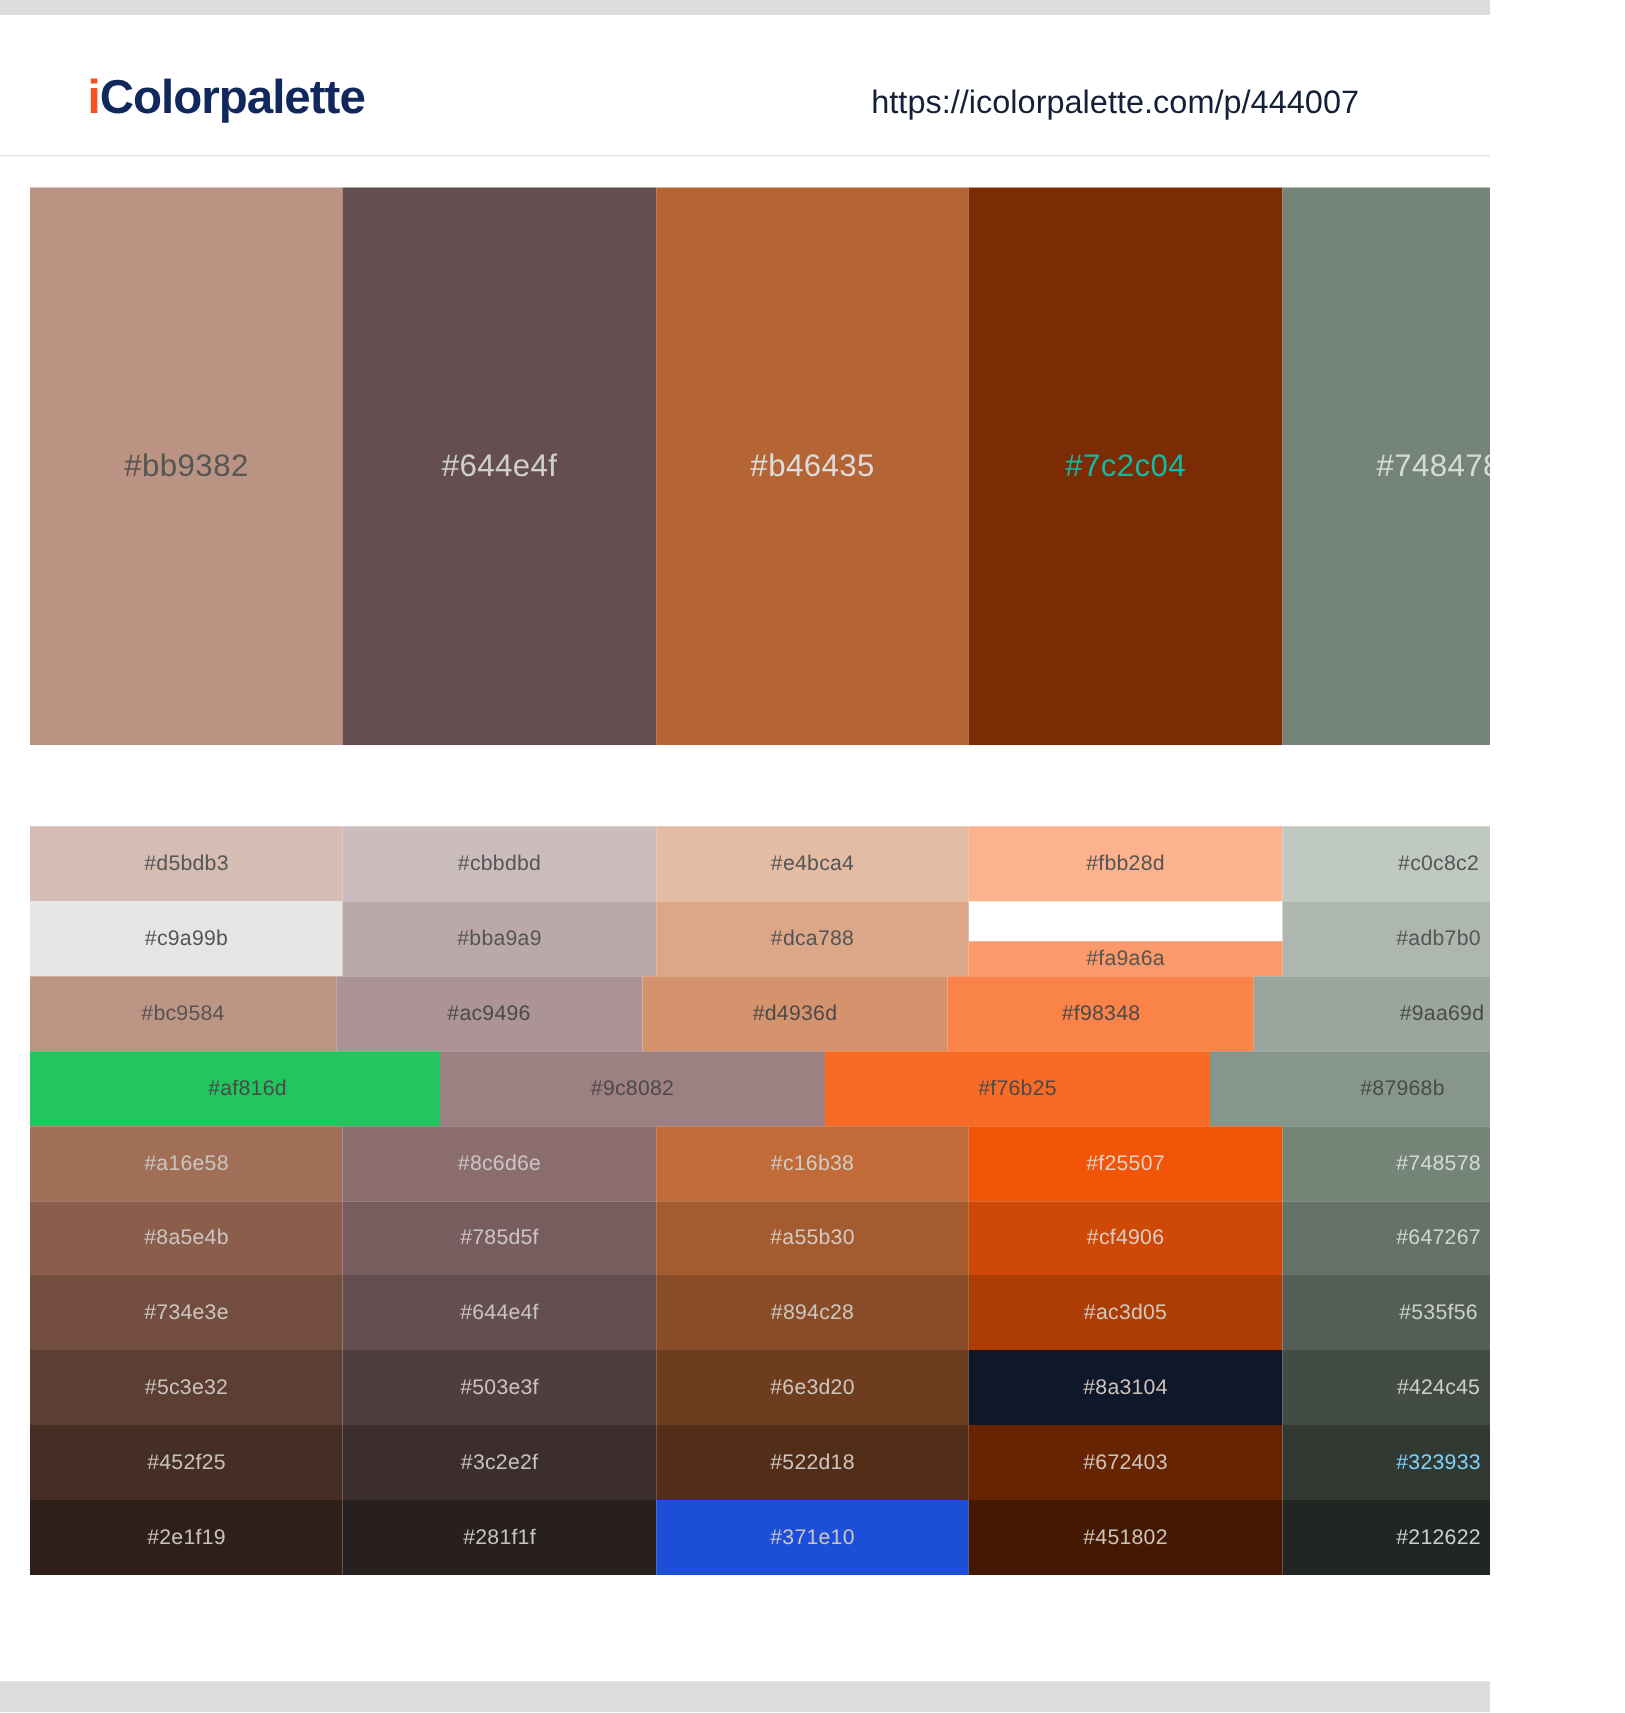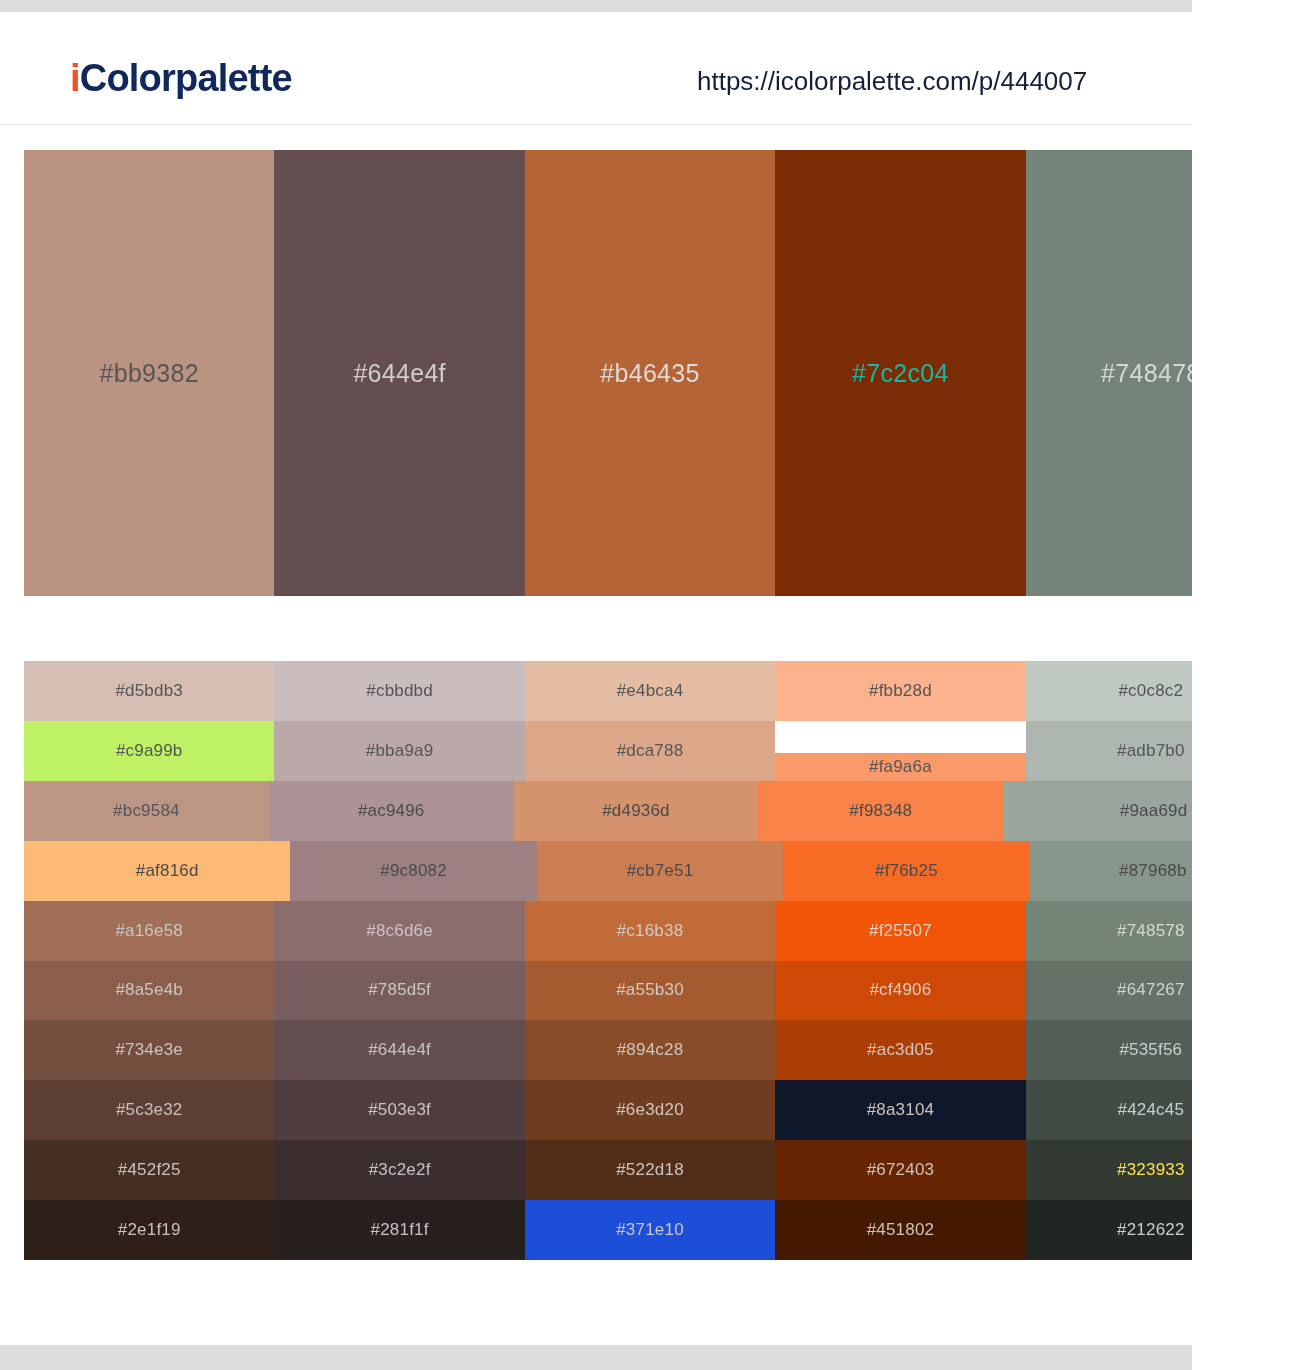--- a/index.html
+++ b/index.html
@@ -148,37 +148,36 @@
 
   <div class="shade-grid" id="shade-grid">
       <div class="shade-row">
         <div class="shade-cell" style="background: rgb(213, 189, 179); color: rgb(85, 85, 85);">#d5bdb3</div>
         <div class="shade-cell" style="background: rgb(203, 189, 189); color: rgb(85, 85, 85);">#cbbdbd</div>
         <div class="shade-cell" style="background: rgb(228, 188, 164); color: rgb(85, 85, 85);">#e4bca4</div>
         <div class="shade-cell" style="background: rgb(251, 178, 141); color: rgb(85, 85, 85);">#fbb28d</div>
         <div class="shade-cell" style="background: rgb(192, 200, 194); color: rgb(85, 85, 85);">#c0c8c2</div>
       </div>
       <div class="shade-row">
-        <div class="shade-cell" style="background: #bef264; color: rgb(85, 85, 85);">#c9a99b</div>
+        <div class="shade-cell" style="background: #e5e5e5; color: rgb(85, 85, 85);">#c9a99b</div>
         <div class="shade-cell" style="background: rgb(187, 169, 169); color: rgb(85, 85, 85);">#bba9a9</div>
         <div class="shade-cell" style="background: rgb(220, 167, 136); color: rgb(85, 85, 85);">#dca788</div>
         <div class="shade-cell" style="background: rgb(250, 154, 106); color: rgb(85, 85, 85); margin-top: 32px;">#fa9a6a</div>
         <div class="shade-cell" style="background: rgb(173, 183, 176); color: rgb(85, 85, 85);">#adb7b0</div>
       </div>
       <div class="shade-row">
         <div class="shade-cell" style="background: rgb(188, 149, 132); color: rgb(85, 85, 85);">#bc9584</div>
         <div class="shade-cell" style="background: rgb(172, 148, 150); color: rgb(74, 74, 74);">#ac9496</div>
         <div class="shade-cell" style="background: rgb(212, 147, 109); color: rgb(74, 74, 74);">#d4936d</div>
         <div class="shade-cell" style="background: rgb(249, 131, 72); color: rgb(74, 74, 74);">#f98348</div>
         <div class="shade-cell" style="background: rgb(154, 166, 157); color: rgb(74, 74, 74); padding-left: 28px;">#9aa69d</div>
       </div>
       <div class="shade-row">
-        <div class="shade-cell" style="background: #fdba74; color: rgb(74, 74, 74); padding-left: 20px;">#af816d</div>
+        <div class="shade-cell" style="background: #22c55e; color: rgb(74, 74, 74); padding-left: 20px;">#af816d</div>
         <div class="shade-cell" style="background: rgb(156, 128, 130); color: rgb(74, 74, 74);">#9c8082</div>
-        <div class="shade-cell" style="background: rgb(203, 126, 81); color: rgb(74, 74, 74);">#cb7e51</div>
         <div class="shade-cell" style="background: rgb(247, 107, 37); color: rgb(74, 74, 74);">#f76b25</div>
         <div class="shade-cell" style="background: rgb(135, 150, 139); color: rgb(74, 74, 74);">#87968b</div>
       </div>
       <div class="shade-row">
         <div class="shade-cell" style="background: rgb(161, 110, 88); color: rgb(203, 197, 193);">#a16e58</div>
         <div class="shade-cell" style="background: rgb(140, 109, 110); color: rgb(203, 197, 197);">#8c6d6e</div>
         <div class="shade-cell" style="background: rgb(193, 107, 56); color: rgb(210, 203, 197);">#c16b38</div>
         <div class="shade-cell" style="background: rgb(242, 85, 7); color: rgb(221, 210, 200);">#f25507</div>
         <div class="shade-cell" style="background: rgb(116, 133, 120); color: rgb(213, 217, 213);">#748578</div>
       </div>
@@ -201,21 +200,21 @@
         <div class="shade-cell" style="background: rgb(80, 62, 63); color: rgb(200, 194, 194);">#503e3f</div>
         <div class="shade-cell" style="background: rgb(110, 61, 32); color: rgb(205, 198, 192);">#6e3d20</div>
         <div class="shade-cell" style="background: #0f172a; color: rgb(205, 195, 186);">#8a3104</div>
         <div class="shade-cell" style="background: rgb(66, 76, 69); color: rgb(203, 207, 203);">#424c45</div>
       </div>
       <div class="shade-row">
         <div class="shade-cell" style="background: rgb(69, 47, 37); color: rgb(200, 194, 190);">#452f25</div>
         <div class="shade-cell" style="background: rgb(60, 46, 47); color: rgb(200, 194, 194);">#3c2e2f</div>
         <div class="shade-cell" style="background: rgb(82, 45, 24); color: rgb(205, 198, 192);">#522d18</div>
         <div class="shade-cell" style="background: rgb(103, 36, 3); color: rgb(205, 195, 186);">#672403</div>
-        <div class="shade-cell" style="background: rgb(50, 57, 51); color: #fde047;">#323933</div>
+        <div class="shade-cell" style="background: rgb(50, 57, 51); color: #7dd3fc;">#323933</div>
       </div>
       <div class="shade-row">
         <div class="shade-cell" style="background: rgb(46, 31, 25); color: rgb(200, 194, 190);">#2e1f19</div>
         <div class="shade-cell" style="background: rgb(40, 31, 31); color: rgb(200, 194, 194);">#281f1f</div>
         <div class="shade-cell" style="background: #1d4ed8; color: rgb(205, 198, 192);">#371e10</div>
         <div class="shade-cell" style="background: rgb(69, 24, 2); color: rgb(205, 195, 186);">#451802</div>
         <div class="shade-cell" style="background: rgb(33, 38, 34); color: rgb(203, 207, 203);">#212622</div>
       </div>
     </div>
 

